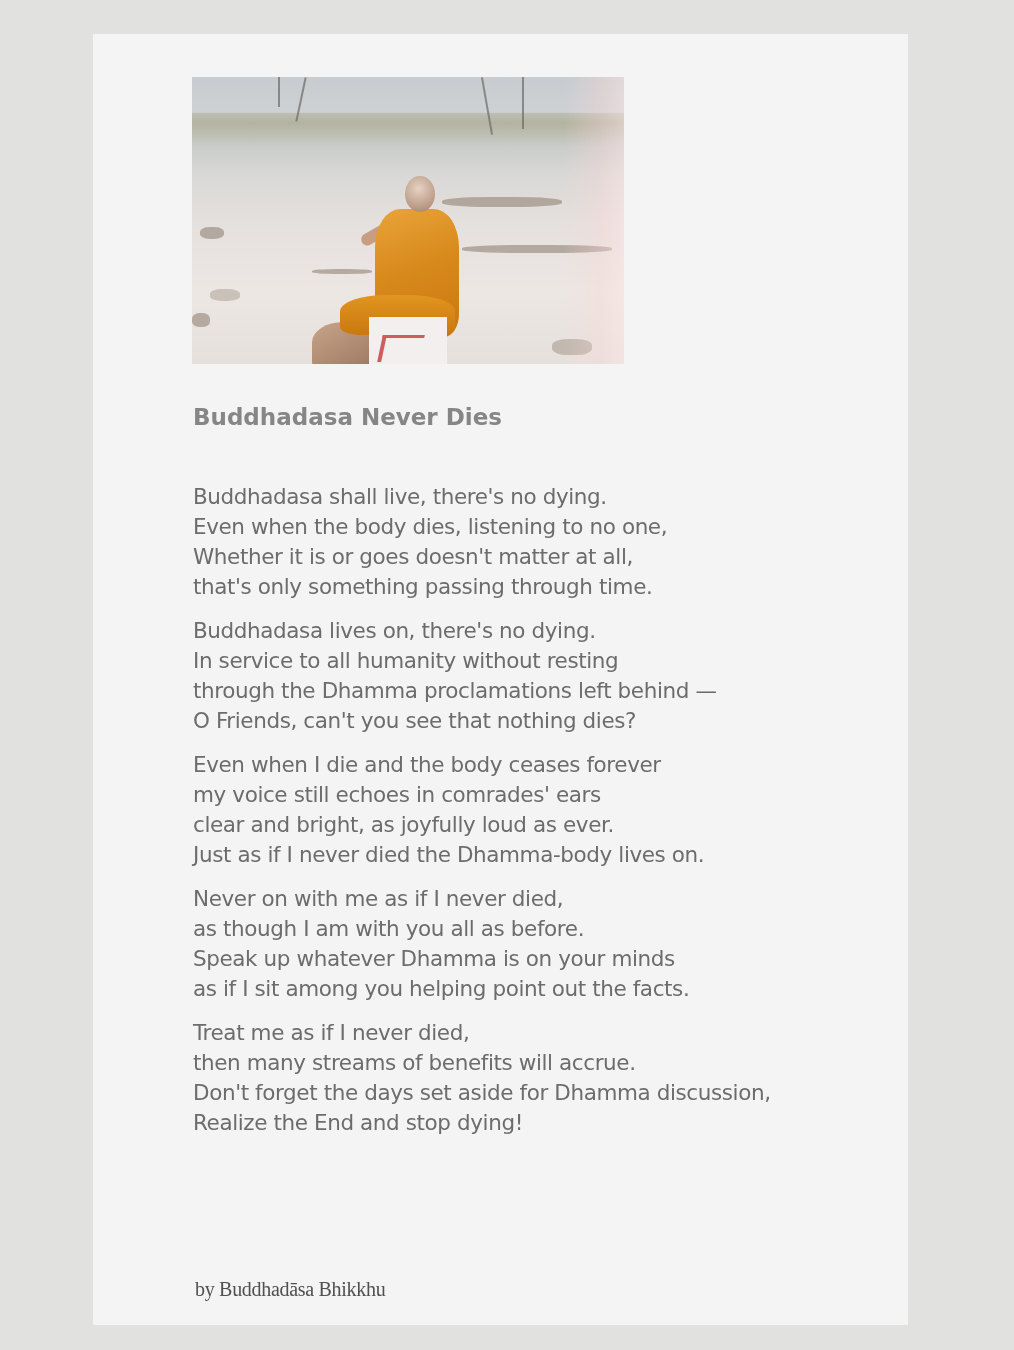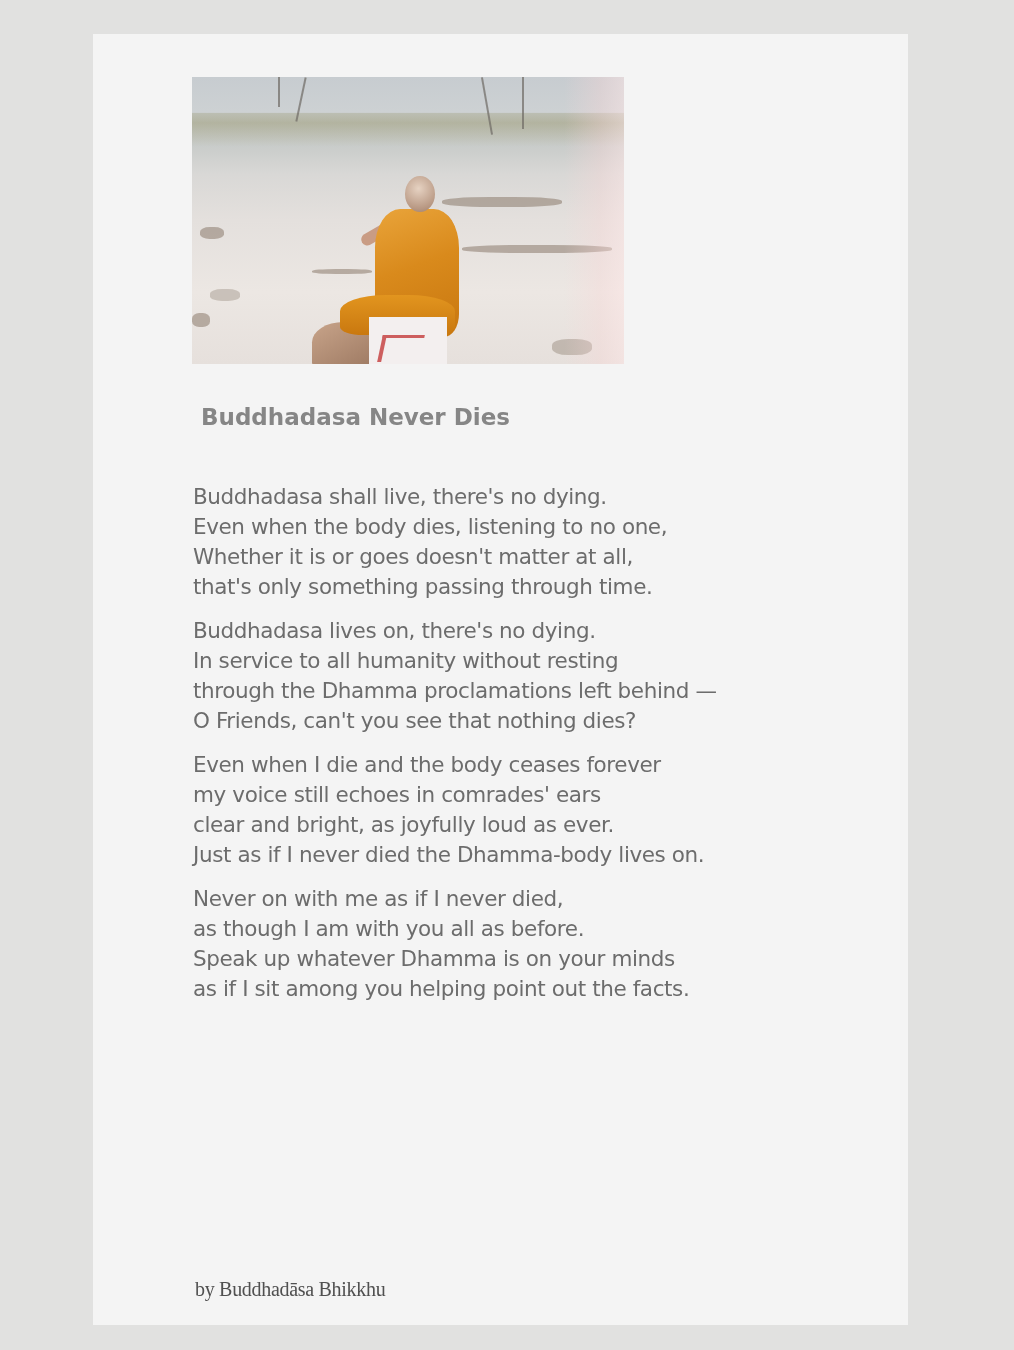--- a/index.html
+++ b/index.html
@@ -71,21 +71,21 @@
       border-left: 4px solid #c43a3a; border-top: 3px solid #c43a3a;
       transform: skewX(-12deg); opacity: 0.8;
     }
     .photo .log {
       position: absolute; left: 120px; top: 245px; width: 70px; height: 45px;
       border-radius: 45% 30% 10% 10%;
       background: linear-gradient(150deg, #c8a48a, #9b7760);
     }
     .title {
       position: absolute;
-      left: 108px;
+      left: 100px;
       top: 370px;
       font-family: "DejaVu Sans", sans-serif;
       font-weight: bold;
       font-size: 23px;
       color: #868686;
       letter-spacing: 0px;
     }
     .poem {
       position: absolute;
       left: 100px;
@@ -159,16 +159,22 @@
       <span class="line">my voice still echoes in comrades' ears</span>
       <span class="line">clear and bright, as joyfully loud as ever.</span>
       <span class="line">Just as if I never died the Dhamma-body lives on.</span>
     </div>
     <div class="stanza">
       <span class="line">Never on with me as if I never died,</span>
       <span class="line">as though I am with you all as before.</span>
       <span class="line">Speak up whatever Dhamma is on your minds</span>
       <span class="line">as if I sit among you helping point out the facts.</span>
     </div>
+    <div class="stanza">
+      <span class="line">Treat me as if I never died,</span>
+      <span class="line">then many streams of benefits will accrue.</span>
+      <span class="line">Don't forget the days set aside for Dhamma discussion,</span>
+      <span class="line">Realize the End and stop dying!</span>
+    </div>
   </div>
 
   <div class="byline">by Buddhadāsa Bhikkhu</div>
 </div>
 
 </body></html>

